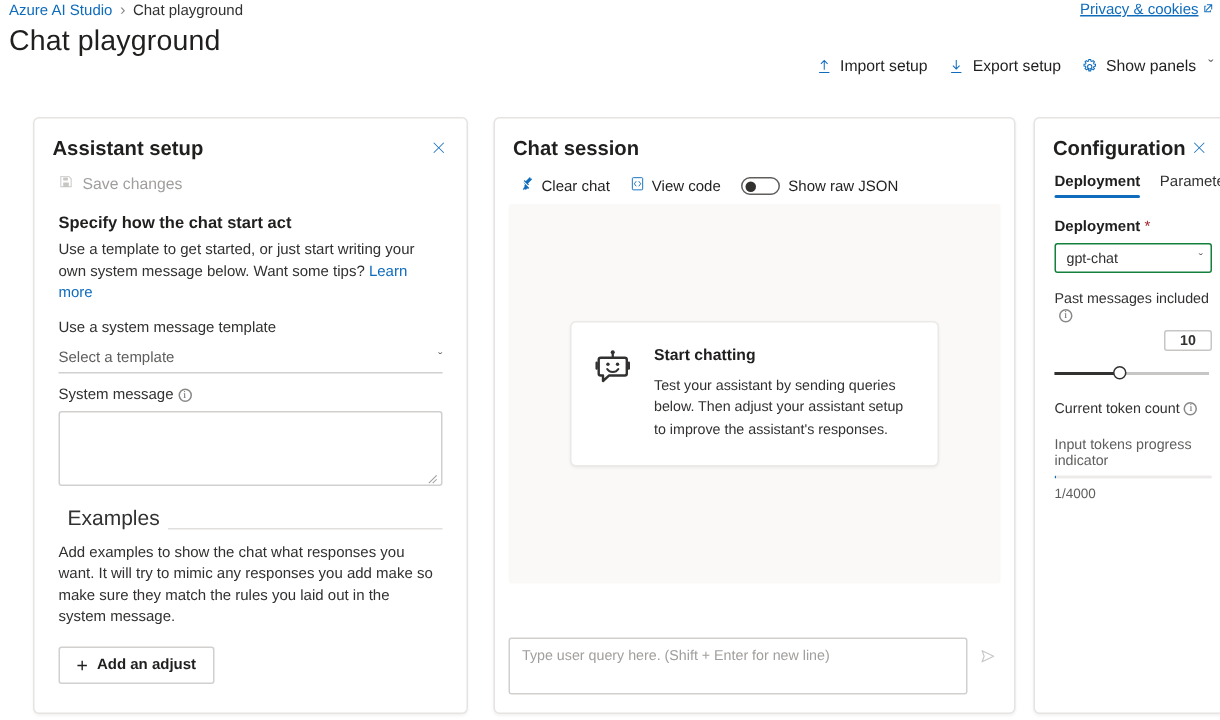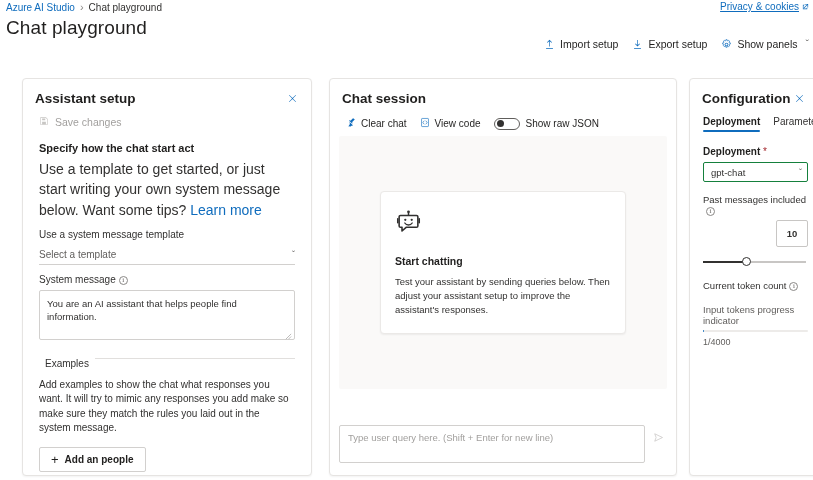--- a/index.html
+++ b/index.html
@@ -73,21 +73,21 @@
   .save-row {
     display: flex; align-items: center; gap: 6px;
     padding: 10px 12px 0 16px;
     font-size: 10.5px; color: #a19f9d; cursor: default;
   }
   .sec-head {
     font-size: 11px; font-weight: 700; color: #201f1e;
     padding: 14px 12px 0 16px;
   }
   .sec-body {
-    font-size: 14px; color: #323130; line-height: 1.45;
+    font-size: 10px; color: #323130; line-height: 1.45;
     padding: 5px 18px 0 16px;
   }
   .lnk { color: #0f6cbd; cursor: pointer; }
   .fld-label {
     font-size: 10px; color: #323130;
     padding: 9px 12px 0 16px;
   }
   .sel-underline {
     margin: 5px 16px 0 16px;
     border-bottom: 1px solid #d2d0ce;
@@ -119,22 +119,22 @@
   .resize-grip {
     position: absolute; right: 2px; bottom: 2px;
     width: 7px; height: 7px;
   }
 
   .fieldset {
     margin: 13px 16px 0 16px;
     position: relative;
   }
   .legend {
-    display: inline-flex; align-items: flex-start; gap: 6px;
-    font-size: 10px; color: #323130;
+    display: inline-flex; align-items: flex-end; gap: 6px;
+    font-size: 14px; color: #323130;
     width: 100%;
   }
   .legend::after {
     content: ""; flex: 1; height: 1px; background: #e1dfdd;
   }
   .legend span { padding-left: 6px; }
   .ex-body {
     font-size: 10px; color: #323130; line-height: 1.45;
     padding: 7px 2px 0 0;
   }
@@ -175,21 +175,21 @@
     border-radius: 2px;
     display: flex; align-items: center; justify-content: center;
   }
   .start-card {
     width: 246px;
     background: #fff;
     border: 1px solid #ebe9e7;
     border-radius: 4px;
     box-shadow: 0 1px 2px rgba(0,0,0,.06);
     padding: 16px 14px 16px 14px;
-    display: flex; gap: 14px; flex-direction: column;
+    display: flex; gap: 14px;
   }
   .bot-ico { flex: 0 0 auto; padding-top: 2px; }
   .start-title { font-size: 10.5px; font-weight: 600; color: #201f1e; }
   .start-body { font-size: 9.5px; color: #323130; line-height: 1.5; margin-top: 8px; }
 
   .usermsg-wrap {
     position: absolute; left: 9px; right: 9px; bottom: 12px;
   }
   .usermsg-label { font-size: 10px; font-weight: 600; color: #201f1e; margin-bottom: 5px; }
   .usermsg-row { display: flex; align-items: stretch; gap: 4px; }
@@ -236,21 +236,21 @@
   .cfg-sub {
     font-size: 10.5px; font-weight: 700; color: #201f1e;
     padding: 18px 10px 0 13px;
   }
   .cfg-fld {
     font-size: 9.5px; color: #323130;
     padding: 12px 10px 0 13px;
   }
   .spin-row { display: flex; justify-content: flex-end; padding: 4px 10px 0 13px; }
   .spin {
-    width: 32px; height: 27px;
+    width: 32px; height: 14px;
     border: 1px solid #c8c6c4; border-radius: 2px;
     background: #fff;
     display: flex; align-items: center; justify-content: center;
     font-size: 9.5px; color: #323130; cursor: text; font-weight: bold;
   }
   .slider {
     position: relative;
     margin: 9px 12px 0 13px;
     height: 12px;
   }
@@ -363,36 +363,35 @@
     <div class="fld-label">Use a system message template</div>
     <div class="sel-underline">
       <span>Select a template</span>
       <span class="chev">ˇ</span>
     </div>
 
     <div class="fld-label">
       <span>System message</span><span class="info-i">i</span>
     </div>
     <div class="sysmsg-box">
-      <span>You are an AI assistant that helps people find information.</span>
       <span class="resize-grip">
         <svg width="7" height="7" viewBox="0 0 8 8">
             <path d="M7 1 1 7M7 4 4 7" stroke="#a19f9d" stroke-width=".8" fill="none"></path>
           </svg>
       </span>
     </div>
 
     <div class="fieldset">
       <div class="legend">
         <span>Examples</span>
       </div>
       <div class="ex-body">Add examples to show the chat what responses you want. It will try to mimic any responses you add make so make sure they match the rules you laid out in the system message.</div>
       <button class="btn-outline">
         <span class="plus">+</span>
-        <span>Add an people</span>
+        <span>Add an adjust</span>
       </button>
     </div>
   </section>
 
   <section class="panel p-chat">
     <div class="panel-head">
       <div class="panel-title">Chat session</div>
     </div>
 
     <div class="chat-tools">

